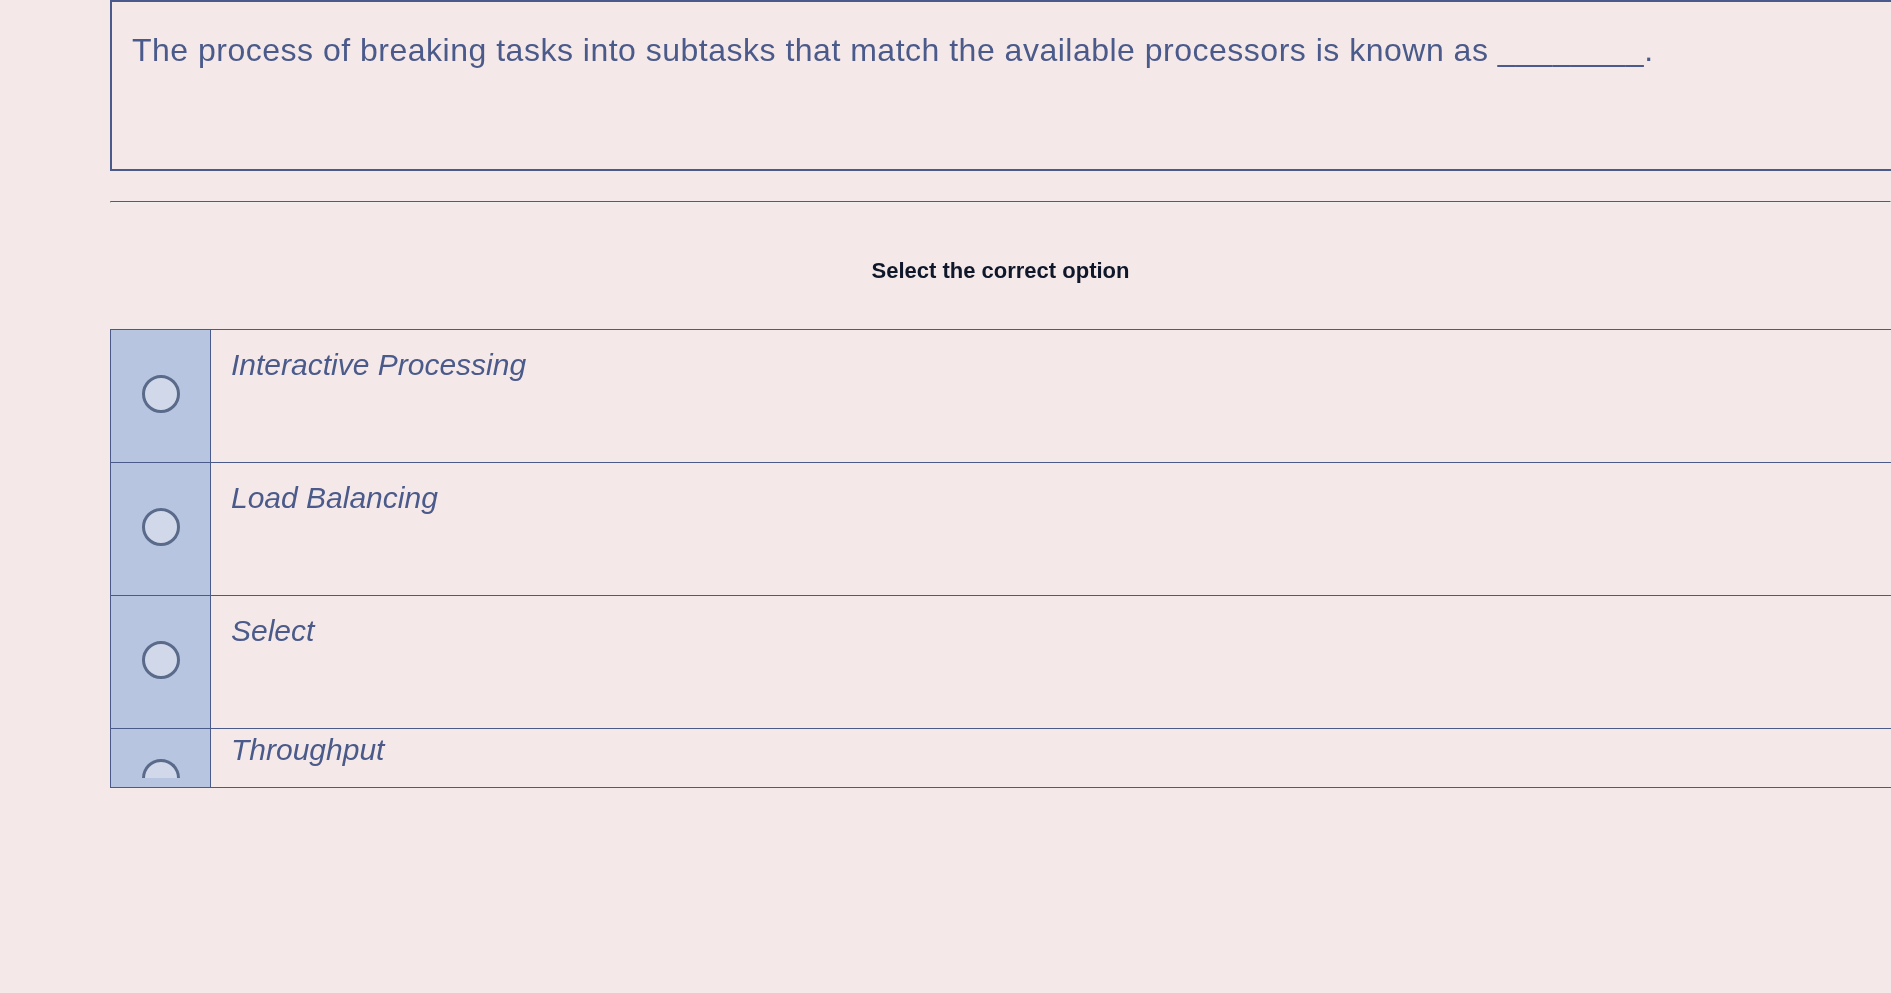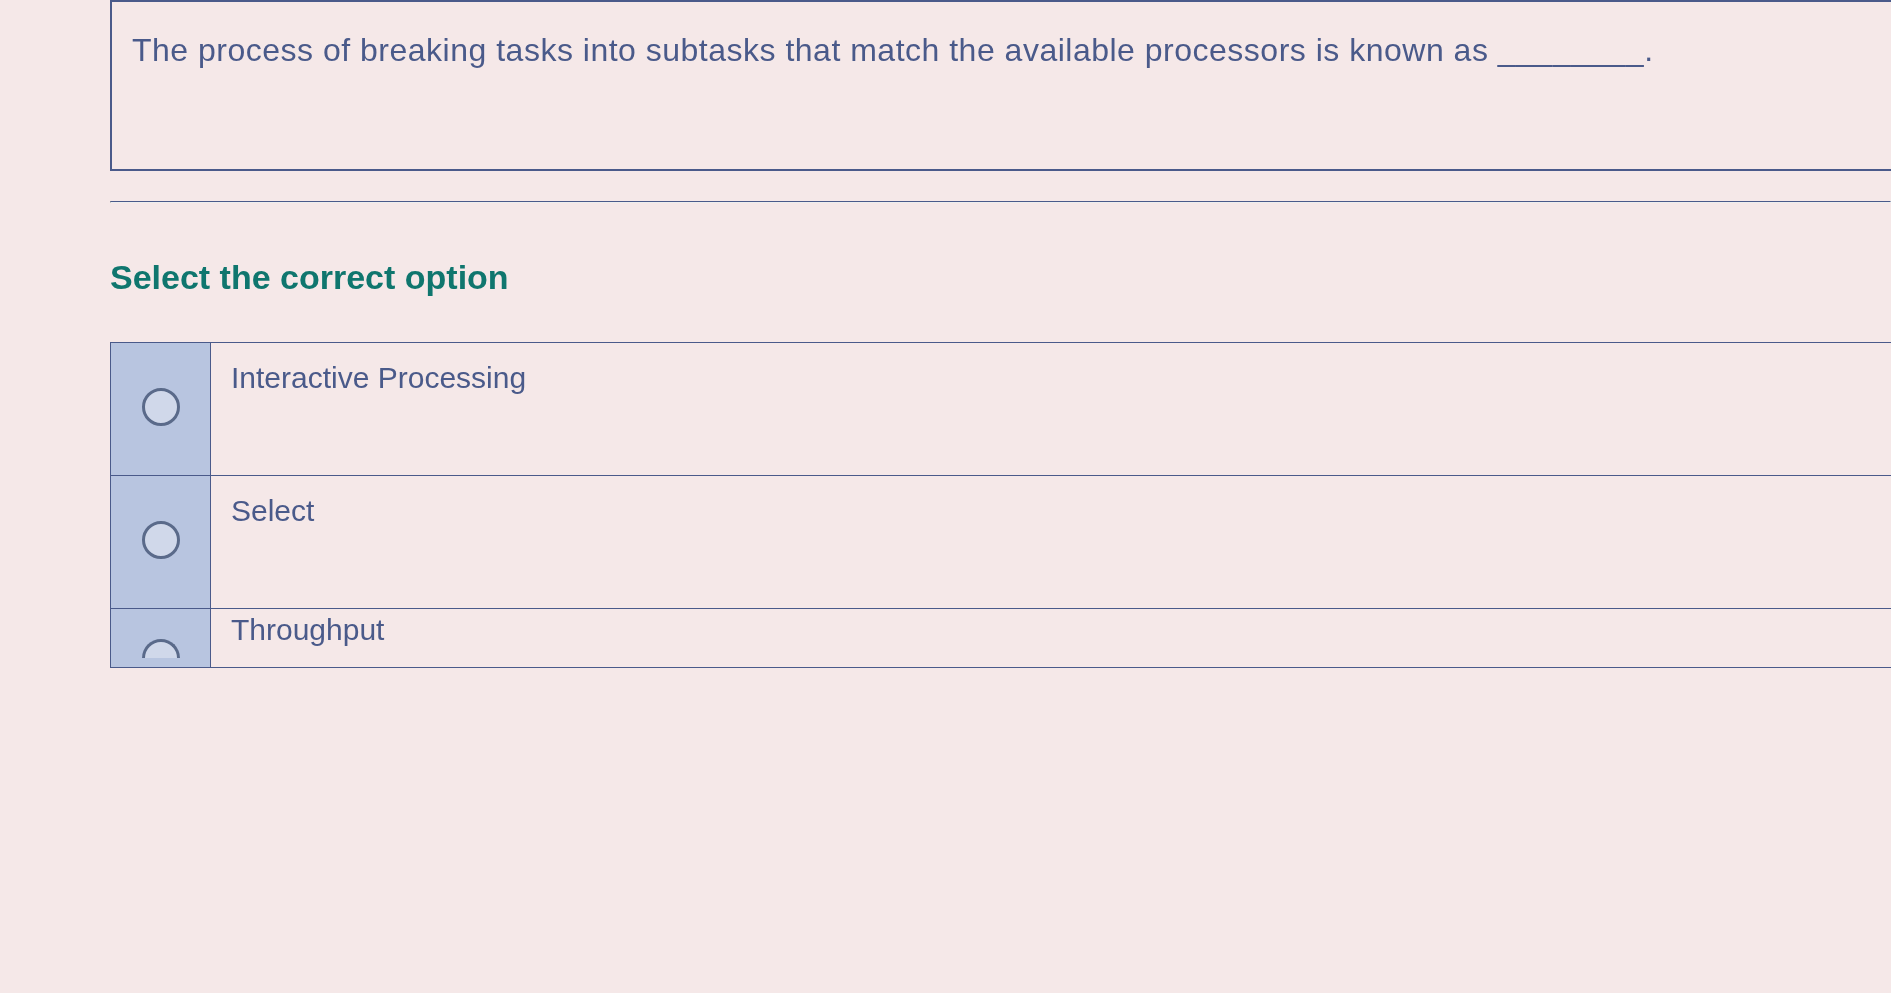--- a/index.html
+++ b/index.html
@@ -27,24 +27,25 @@
       font-size: 32px;
       color: #4a5a8a;
       font-weight: 400;
       letter-spacing: 0.5px;
     }
     .divider {
       border-top: 1px solid #4a5a8a;
       margin: 0;
     }
     .instruction {
-      font-size: 34px;
+      font-size: 22px;
       font-weight: 700;
-      color: #0f766e;
+      color: #0f172a;
       padding: 55px 0 45px 0;
+      text-align: center;
     }
     .options-table {
       border-collapse: collapse;
       width: 100%;
     }
     .option-row {
       border: 1px solid #4a5a8a;
       border-right: none;
     }
     .radio-cell {
@@ -66,20 +67,21 @@
     .option-text-cell {
       border: 1px solid #4a5a8a;
       border-right: none;
       padding: 18px 20px 80px 20px;
       vertical-align: top;
     }
     .option-text {
       font-size: 30px;
       color: #4a5a8a;
       font-weight: 400;
+      font-style: italic;
     }
     .option-row-last .radio-cell {
       padding: 20px 0 0 0;
     }
     .option-row-last .option-text-cell {
       padding: 4px 20px 20px 20px;
     }
     .option-row-last .radio-circle {
       width: 38px;
       height: 19px;
@@ -108,20 +110,28 @@
       </td>
       <td class="option-text-cell">
         <span class="option-text">Interactive Processing</span>
       </td>
     </tr>
     <tr class="option-row">
       <td class="radio-cell">
         <span class="radio-circle"></span>
       </td>
       <td class="option-text-cell">
+        <span class="option-text">Load Balancing</span>
+      </td>
+    </tr>
+    <tr class="option-row">
+      <td class="radio-cell">
+        <span class="radio-circle"></span>
+      </td>
+      <td class="option-text-cell">
         <span class="option-text">Select</span>
       </td>
     </tr>
     <tr class="option-row option-row-last">
       <td class="radio-cell">
         <span class="radio-circle"></span>
       </td>
       <td class="option-text-cell">
         <span class="option-text">Throughput</span>
       </td>

